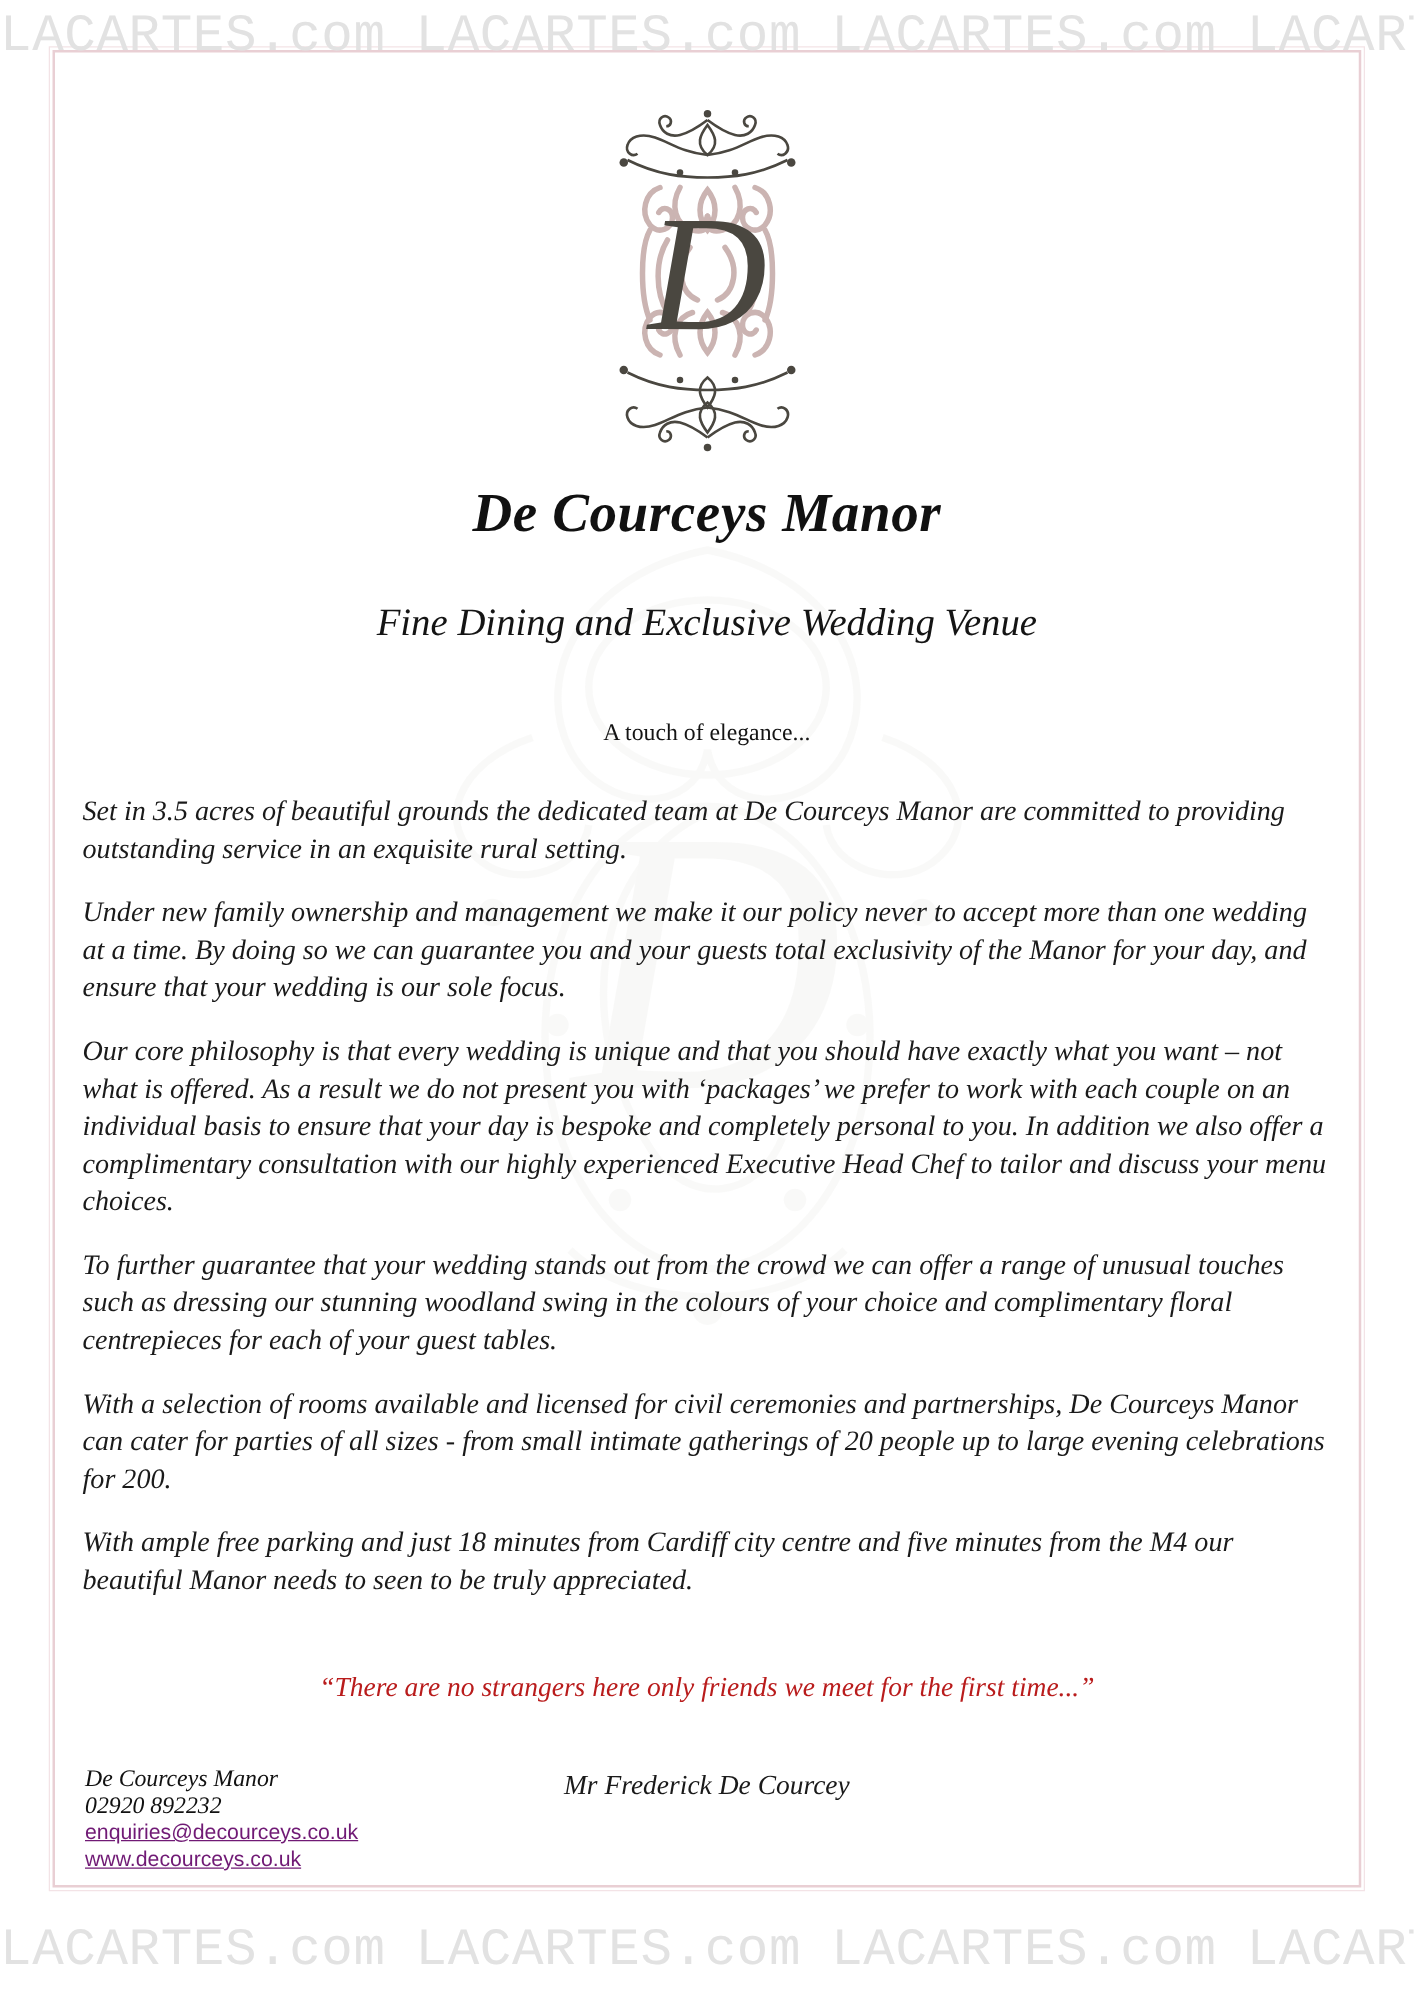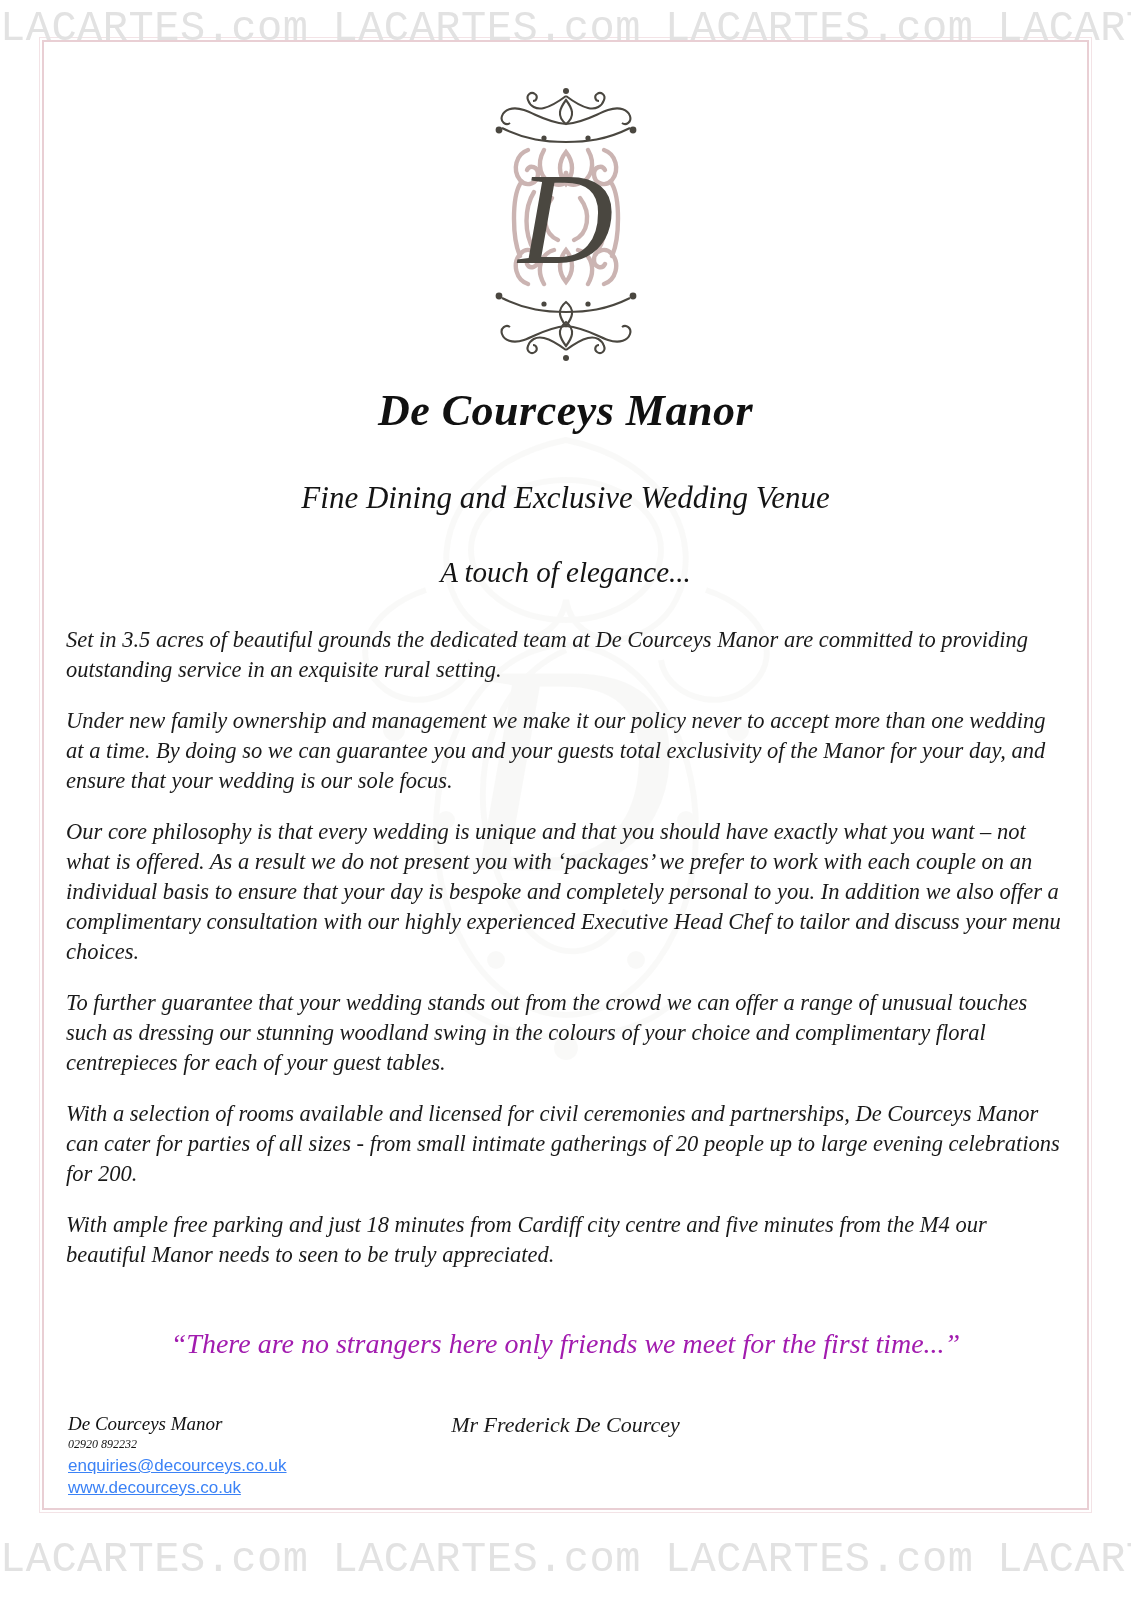--- a/index.html
+++ b/index.html
@@ -67,46 +67,45 @@
   .venue-subtitle {
     font-family:"Liberation Serif", serif;
     font-style:italic;
     font-size:31px;
     color:#141414;
     margin-top:44px;
     text-align:center;
   }
   .venue-tagline {
     font-family:"Liberation Serif", serif;
-    font-style:italic;
-    font-size:29px;
+    font-size:19px;
     color:#141414;
-    margin-top:40px;
+    margin-top:60px;
   }
 
   
   .body-copy { margin-top:36px; }
   .body-copy p {
     font-family:"Liberation Serif", serif;
     font-style:italic;
     font-size:22.5px;
     line-height:30px;
     color:#1a1a1a;
     text-align:left;
     margin-bottom:21px;
     padding:0 4px;
   }
 
   
   .quote-block { margin-top:58px; }
   .pull-quote {
     font-family:"Liberation Serif", serif;
     font-style:italic;
-    font-size:28px;
-    color:#a21caf;
+    font-size:22px;
+    color:#b91c1c;
   }
   .quote-attrib {
     font-family:"Liberation Serif", serif;
     font-style:italic;
     font-size:22px;
     color:#1a1a1a;
     margin-top:52px;
   }
 
   
@@ -118,29 +117,29 @@
   }
   .footer-contact .f-name {
     font-family:"Liberation Serif", serif;
     font-style:italic;
     font-size:19px;
     color:#111111;
   }
   .footer-contact .f-phone {
     font-family:"Liberation Serif", serif;
     font-style:italic;
-    font-size:12px;
+    font-size:19px;
     color:#111111;
   }
   .footer-contact a {
     display:block;
     font-family:"Liberation Sans", sans-serif;
     font-style:normal;
     font-size:17px;
-    color:#3b82f6;
+    color:#701a75;
     text-decoration:underline;
     line-height:22px;
   }
 
   
   .wm-band {
     position:absolute;
     left:0; width:1131px;
     height:56px;
     overflow:hidden;

